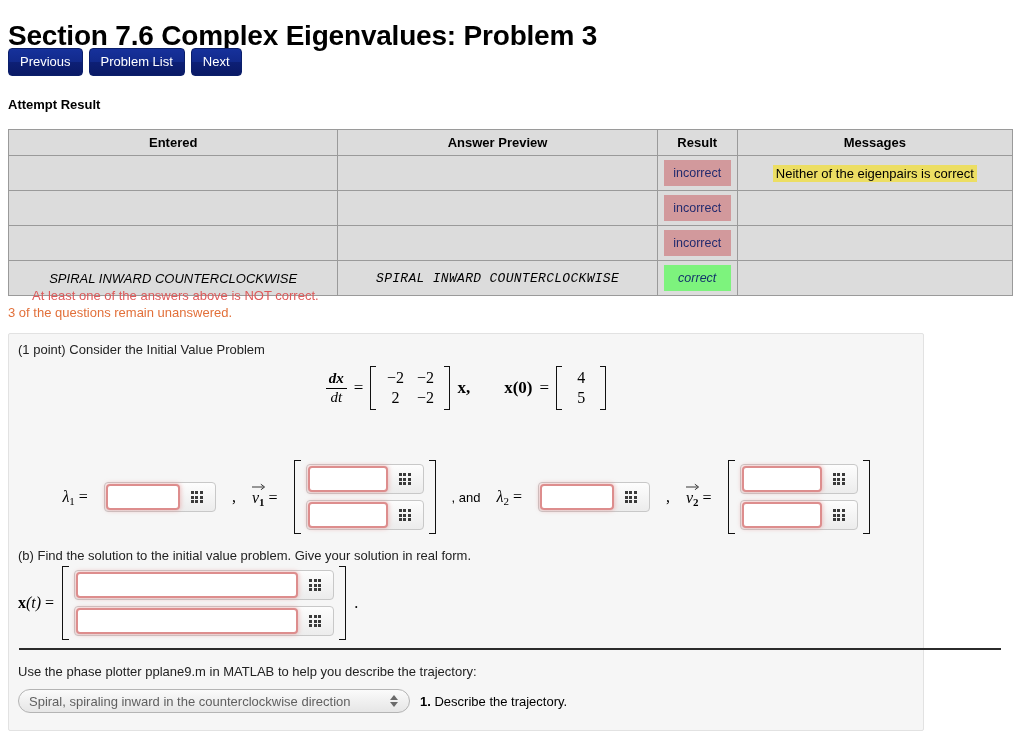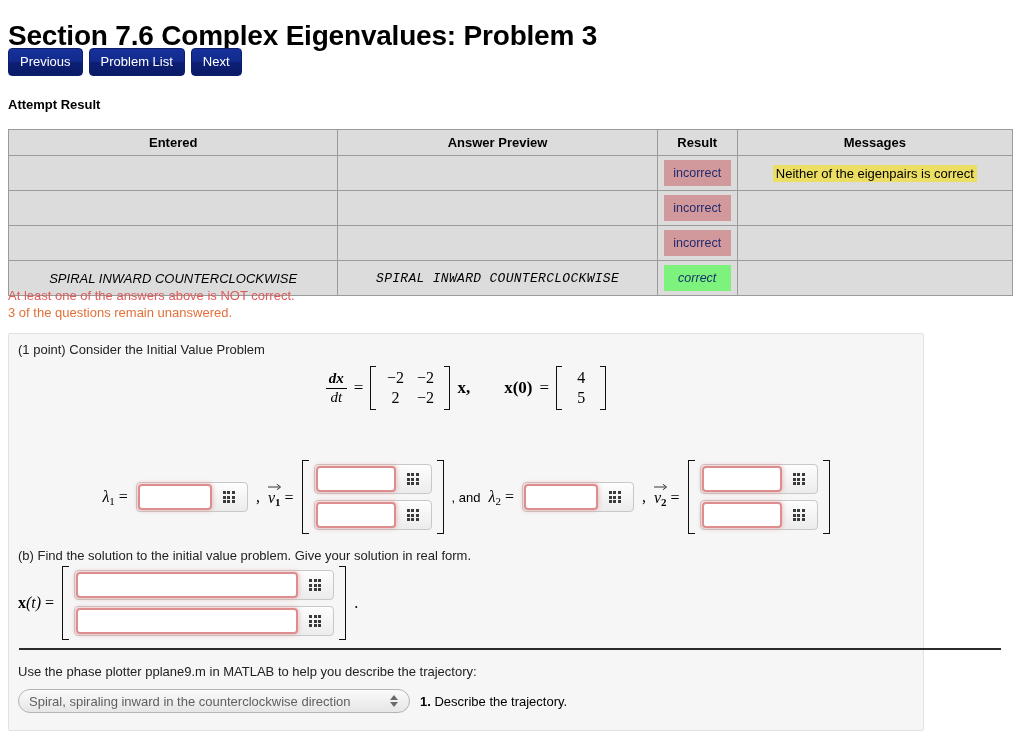--- a/index.html
+++ b/index.html
@@ -102,21 +102,21 @@
   .msg-highlight {
     display: inline-block;
     background: #ecde63;
     padding: 1px 3px;
     font-size: 13px;
     color: #000;
   }
 
   
   .warn { position: absolute; left: 8px; font-size: 13px; }
-  .warn-1 { top: 288px; color: #dd5a5a; }
+  .warn-1 { top: 288px; color: #dd5a5a; margin-left: 24px; }
   .warn-2 { top: 305px; color: #e2703a; }
 
   
   .problem-panel {
     position: absolute;
     left: 8px; top: 333px;
     width: 916px; height: 398px;
     background: #f6f6f6;
     border: 1px solid #e2e2e2;
     border-radius: 2px;
@@ -201,21 +201,21 @@
 
   .w-sm  { width: 74px; }
   .w-md  { width: 80px; }
   .w-lg  { width: 222px; }
 
   
   .row-a {
     position: absolute; left: 0; top: 126px;
     width: 100%;
     display: flex; align-items: center; justify-content: center;
-    gap: 8px;
+    gap: 16px;
     font-family: "Liberation Serif", serif;
     font-size: 16px;
   }
   .lbl { font-family: "Liberation Serif", serif; font-size: 16px; white-space: nowrap; }
   .vecsym { position: relative; display: inline-block; padding-top: 2px; }
   .vecsym .arrow {
     position: absolute; left: 0; right: -1px; top: -4px;
     height: 7px;
   }
   .vecsym .arrow svg { display: block; width: 100%; height: 7px; }

